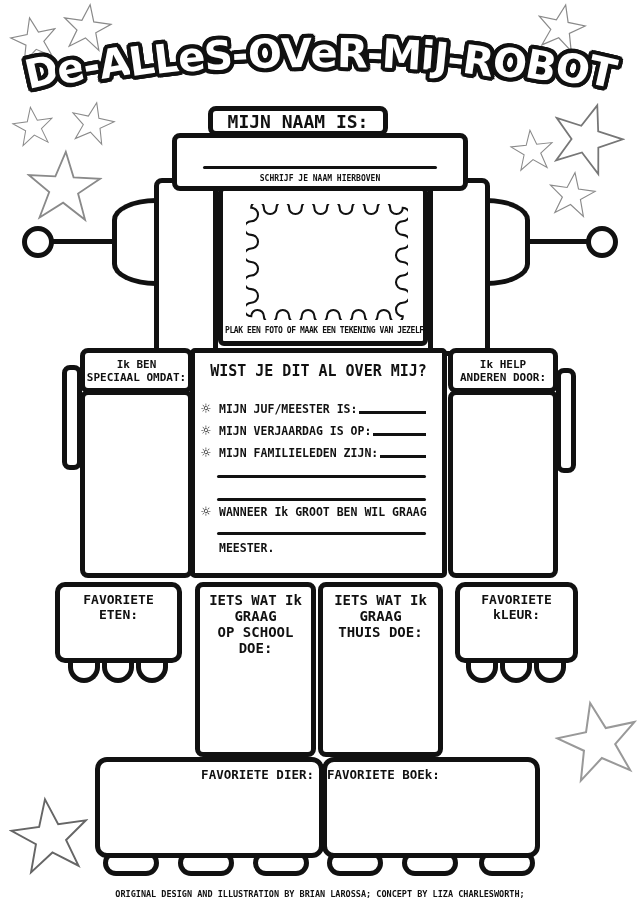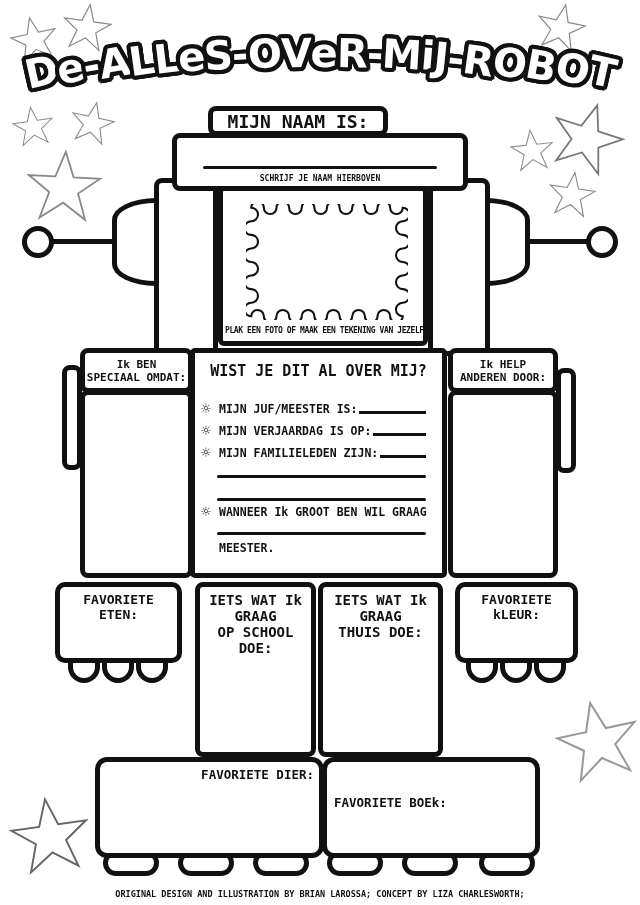--- a/index.html
+++ b/index.html
@@ -75,21 +75,21 @@
   .finger{position:absolute;top:659px;width:32px;height:24px;border:5px solid #111;border-top:none;
           border-radius:0 0 17px 17px;background:#fff;box-sizing:border-box;z-index:1;}
   #left-leg{left:195px;top:582px;width:121px;height:175px;z-index:2;border-radius:8px;}
   #right-leg{left:318px;top:582px;width:125px;height:175px;z-index:2;border-radius:8px;}
   #left-leg .cell-label,#right-leg .cell-label{font-size:14px;}
   
   #left-foot{left:95px;top:757px;width:229px;height:101px;border-radius:12px;z-index:2;}
   #right-foot{left:322px;top:757px;width:218px;height:101px;border-radius:12px;z-index:2;}
   .foot-label{position:absolute;top:5px;font-size:12.5px;font-weight:bold;}
   #left-foot .foot-label{right:5px;text-align:right;}
-  #right-foot .foot-label{left:7px;text-align:left;margin-top:28px;}
+  #right-foot .foot-label{left:0;text-align:left;}
   .toe{position:absolute;top:850px;width:56px;height:26px;border:5px solid #111;border-radius:13px;
        background:#fff;box-sizing:border-box;z-index:1;}
   
   #footer{position:absolute;left:0;right:0;top:889px;text-align:center;font-size:8.5px;font-weight:bold;}
 </style>
 </head>
 <body>
 
 <div id="page">
 

